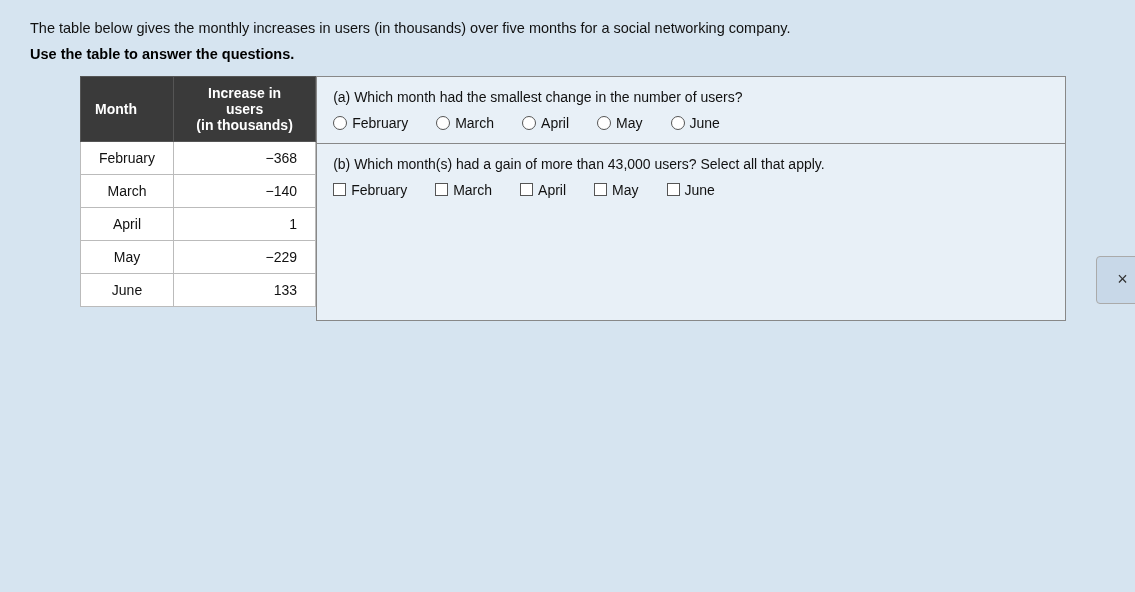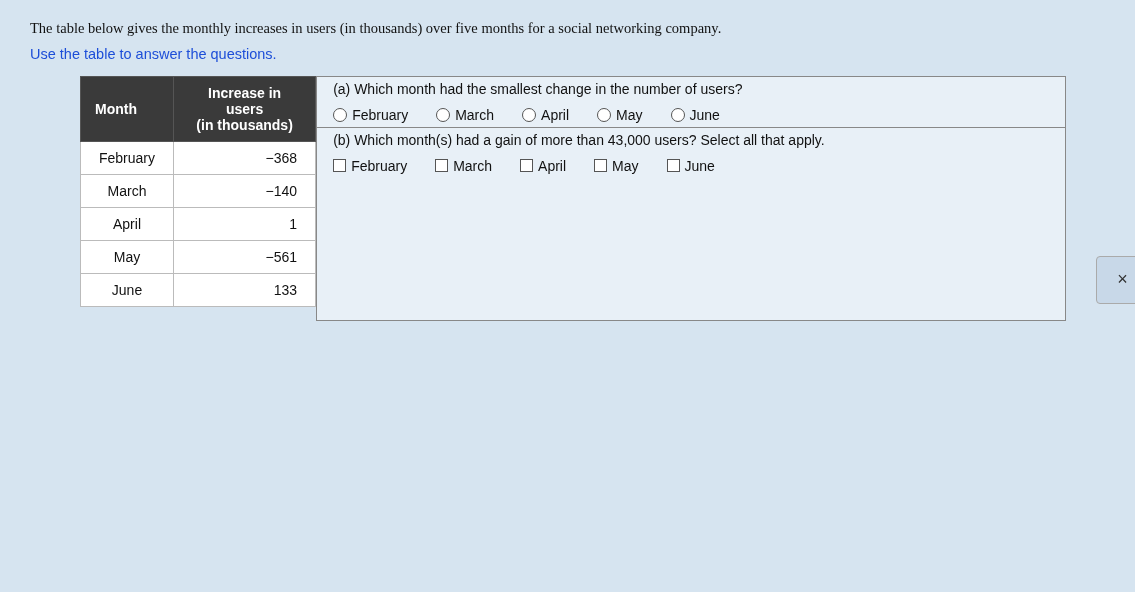--- a/index.html
+++ b/index.html
@@ -11,26 +11,26 @@
       overflow: hidden;
       padding: 18px 30px;
       font-size: 15px;
       color: #111;
     }
     .intro-text {
       font-size: 14.5px;
       color: #111;
       margin-bottom: 6px;
       line-height: 1.5;
-      font-family: Liberation Serif, serif;
     }
     .use-text {
       font-size: 14.5px;
-      color: #1d4ed8;
+      color: #000000;
       margin-bottom: 14px;
+      font-weight: bold;
     }
     .content-area {
       display: flex;
       gap: 20px;
       align-items: flex-start;
     }
     .left-column {
       display: flex;
       flex-direction: row;
       gap: 0;
@@ -63,21 +63,21 @@
       text-align: center;
     }
     
     .qa-box {
       border: 1.5px solid #888;
       background: #e8f0f7;
       width: 780px;
       margin-left: 0;
     }
     .qa-section {
-      padding: 4px 16px;
+      padding: 12px 16px;
       border-bottom: 1.5px solid #888;
     }
     .qa-section:last-child {
       border-bottom: none;
     }
     .qa-question {
       font-size: 14px;
       margin-bottom: 10px;
     }
     .qa-options {
@@ -154,21 +154,21 @@
           <tr>
       <td class="month-name">March</td>
       <td>−140</td>
     </tr>
           <tr>
       <td class="month-name">April</td>
       <td>1</td>
     </tr>
           <tr>
       <td class="month-name">May</td>
-      <td>−561</td>
+      <td>−229</td>
     </tr>
           <tr>
       <td class="month-name">June</td>
       <td>133</td>
     </tr>
         </tbody>
     </table>
 
     <div class="qa-box">
       <div class="qa-section">

